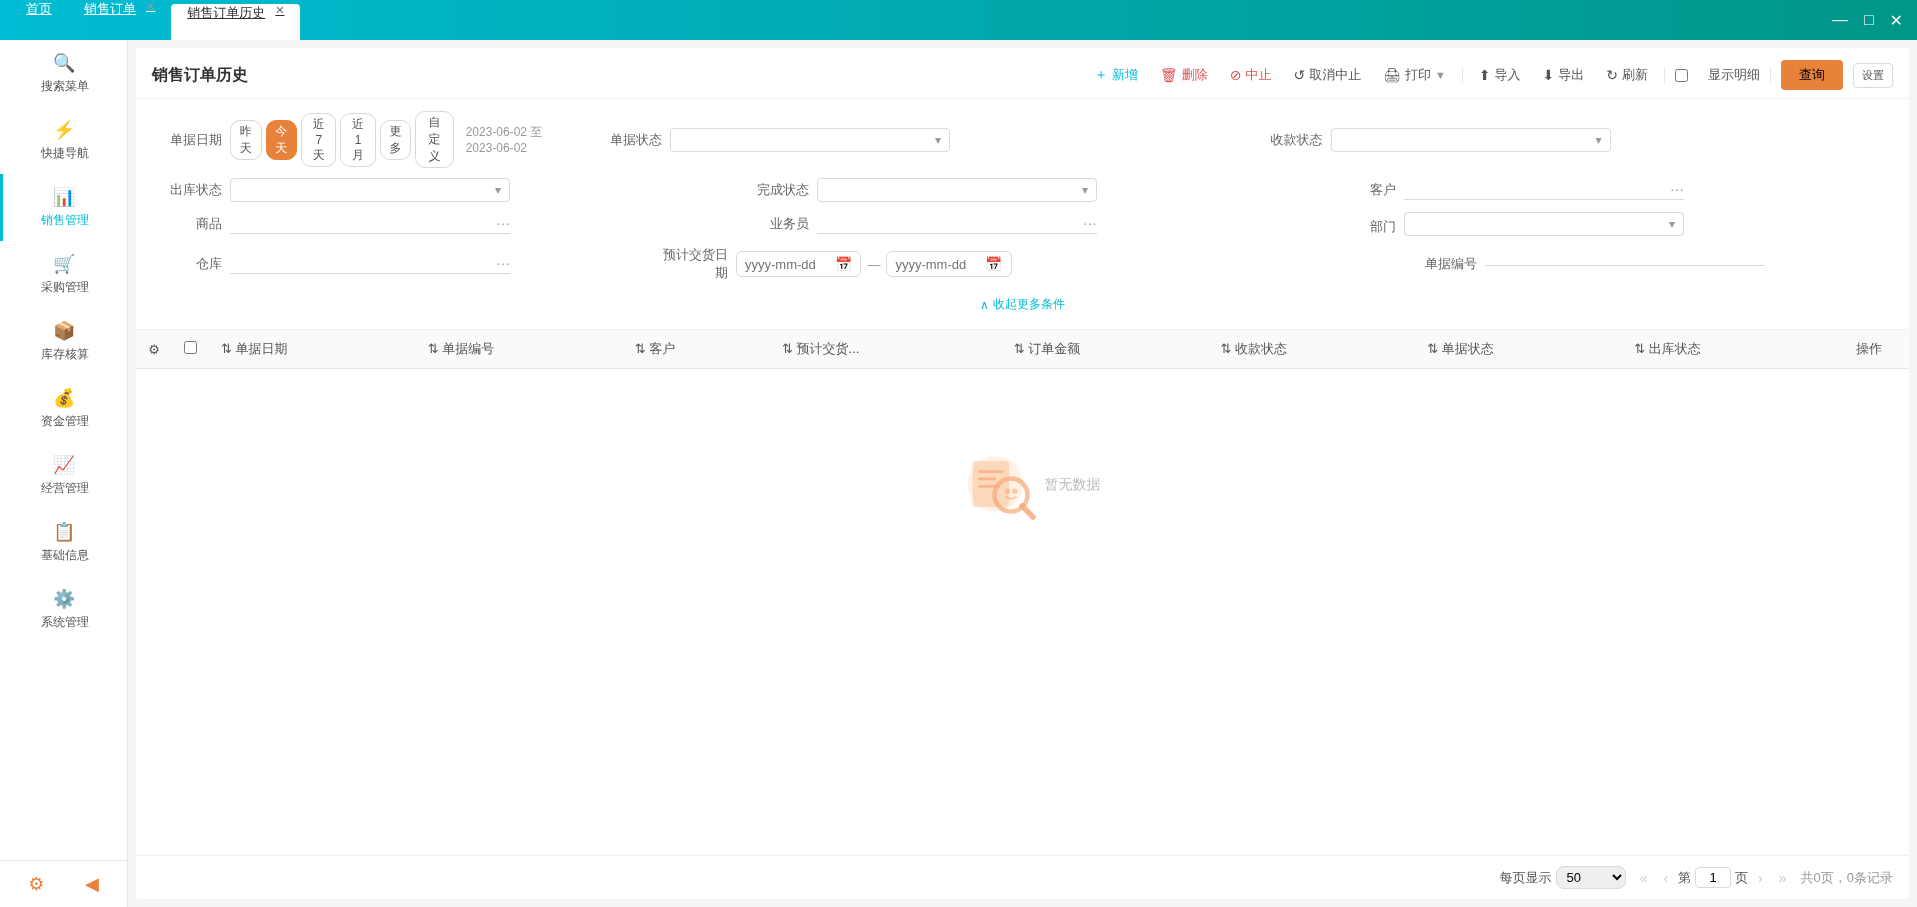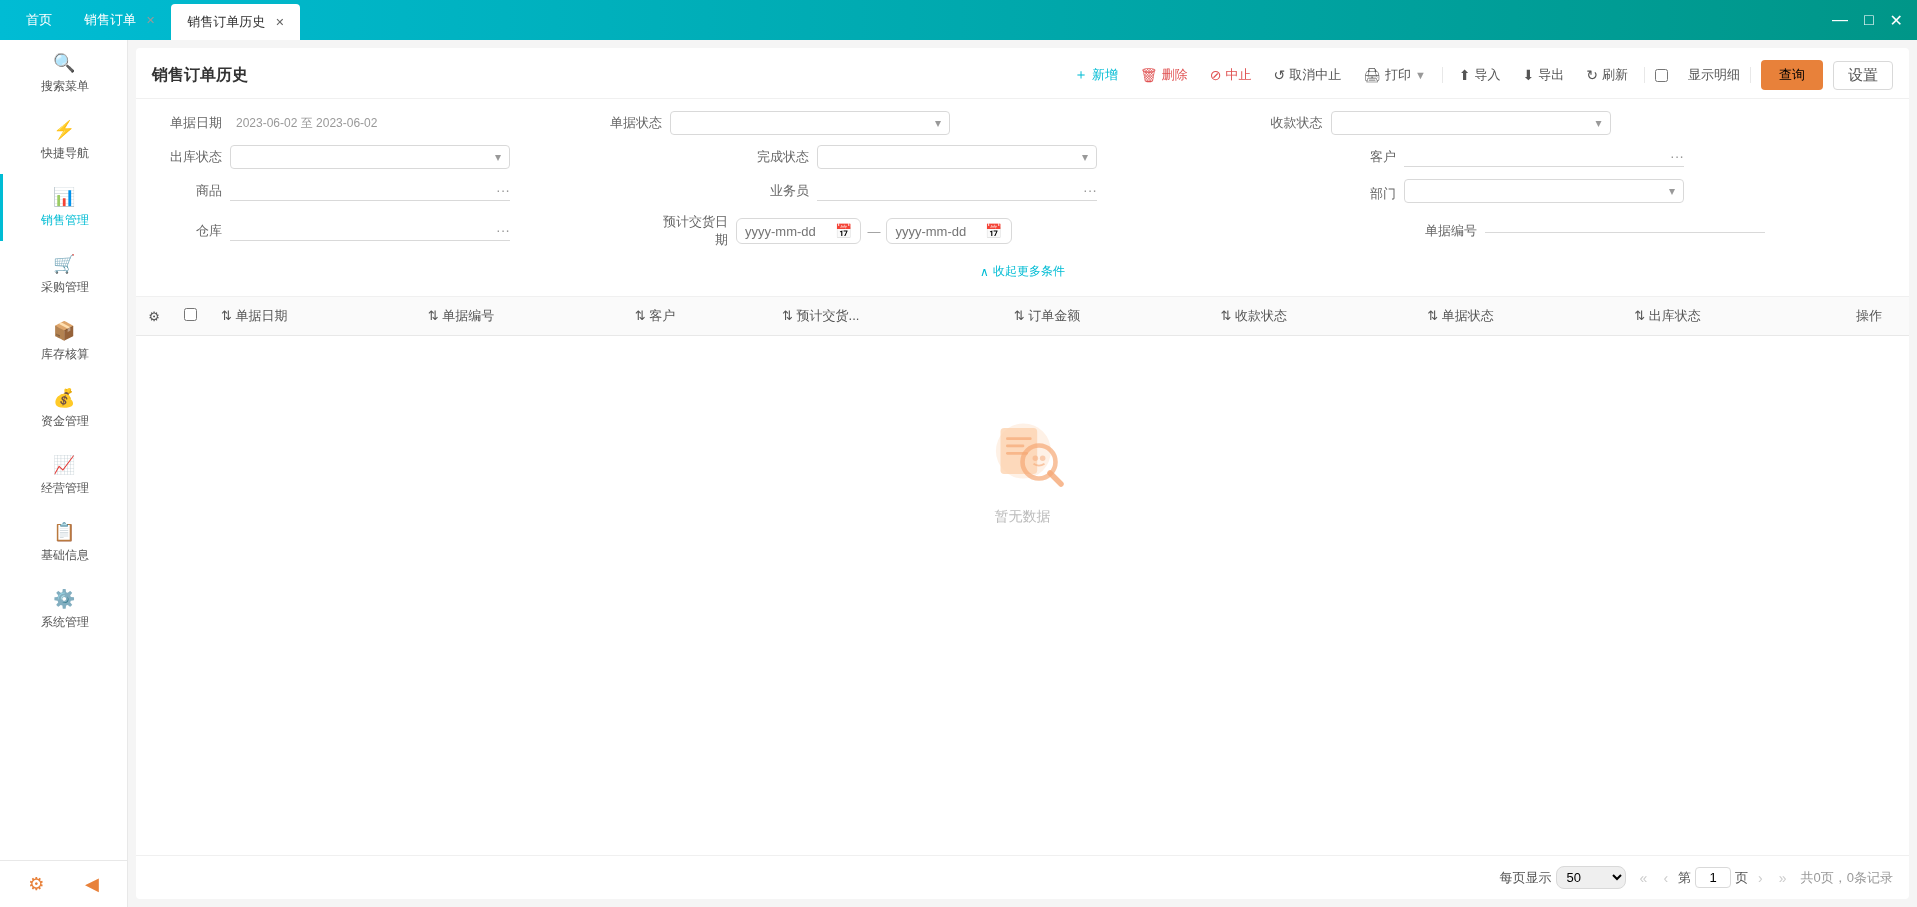--- a/index.html
+++ b/index.html
@@ -1,20 +1,20 @@
 <!DOCTYPE html>
 <html><head>
   <meta charset="utf-8">
   <style>
     * { margin: 0; padding: 0; box-sizing: border-box; }
     body { font-family: 'Microsoft YaHei', Arial, sans-serif; font-size: 13px; background: #f5f5f5; color: #333; display: flex; flex-direction: column; height: 907px; width: 1917px; overflow: hidden; }
 
     
     .top-bar { height: 40px; background: linear-gradient(90deg, #00bcd4, #009688); display: flex; align-items: center; padding: 0 10px; gap: 0; }
-    .top-tab { height: 40px; display: flex; align-items: center; padding: 0 16px; color: #fff; font-size: 13px; cursor: pointer; gap: 6px; }
+    .top-tab { height: 40px; display: flex; align-items: flex-start; padding: 0 16px; color: #fff; font-size: 13px; cursor: pointer; gap: 6px; text-decoration: underline; }
     .top-tab.active { background: #fff; color: #333; border-radius: 4px 4px 0 0; margin-top: 4px; height: 36px; }
     .top-tab .close-icon { font-size: 11px; color: #999; margin-left: 4px; }
     .top-tab.active .close-icon { color: #666; }
     .top-bar-right { margin-left: auto; display: flex; align-items: center; gap: 8px; }
     .top-bar-right .icon-btn { color: #fff; font-size: 16px; cursor: pointer; padding: 4px; }
 
     
     .main-layout { display: flex; flex: 1; overflow: hidden; }
 
     
@@ -32,21 +32,21 @@
     
     .page-header { display: flex; align-items: center; justify-content: space-between; padding: 12px 16px 8px 16px; border-bottom: 1px solid #f0f0f0; }
     .page-title { font-size: 16px; font-weight: bold; color: #333; }
     .toolbar { display: flex; align-items: center; gap: 10px; }
     .toolbar-btn { display: flex; align-items: center; gap: 4px; font-size: 13px; color: #555; cursor: pointer; padding: 4px 6px; border-radius: 3px; }
     .toolbar-btn .btn-icon { font-size: 14px; }
     .toolbar-btn.red { color: #e05252; }
     .toolbar-divider { width: 1px; height: 16px; background: #e8e8e8; }
     .checkbox-label { display: flex; align-items: center; gap: 20px; font-size: 13px; color: #555; cursor: pointer; }
     .query-btn { background: #e8813a; color: #000000; border: none; padding: 6px 18px; border-radius: 4px; cursor: pointer; font-size: 13px; }
-    .set-btn { background: #fff; color: #555; border: 1px solid #d9d9d9; padding: 4px 14px; border-radius: 4px; cursor: pointer; font-size: 15px; }
+    .set-btn { background: #fff; color: #555; border: 1px solid #d9d9d9; padding: 4px 8px; border-radius: 4px; cursor: pointer; font-size: 11px; }
 
     
     .filter-area { padding: 12px 16px; border-bottom: 1px solid #f0f0f0; }
     .filter-row { display: flex; align-items: center; margin-bottom: 10px; gap: 0; }
     .filter-label { width: 80px; text-align: right; color: #666; font-size: 13px; margin-right: 8px; flex-shrink: 0; }
     .filter-value { flex: 1; display: flex; align-items: center; gap: 6px; max-width: 360px; }
     .date-quick-btns { display: flex; align-items: center; gap: 4px; }
     .date-btn { padding: 2px 8px; border-radius: 10px; font-size: 12px; cursor: pointer; border: 1px solid #d9d9d9; color: #555; background: #fff; }
     .date-btn.active { background: #e8813a; color: #fff; border-color: #e8813a; }
     .date-range { font-size: 12px; color: #999; margin-left: 6px; }
@@ -65,21 +65,21 @@
     
     .table-area { flex: 1; overflow: auto; }
     .data-table { width: 100%; border-collapse: collapse; font-size: 13px; }
     .data-table thead tr { background: #fafafa; border-bottom: 1px solid #e8e8e8; }
     .data-table thead th { padding: 10px 12px; text-align: left; color: #555; font-weight: normal; border-bottom: 1px solid #e8e8e8; white-space: nowrap; }
     .settings-col { width: 36px; text-align: center !important; }
     .check-col { width: 36px; text-align: center !important; }
     .action-col { width: 80px; text-align: center !important; }
 
     
-    .empty-state { display: flex; flex-direction: column; align-items: center; justify-content: center; flex: 1; padding: 60px 0; }
+    .empty-state { display: flex; flex-direction: row; align-items: center; justify-content: center; flex: 1; padding: 60px 0; }
     .empty-illustration { width: 100px; height: 100px; position: relative; margin-bottom: 12px; }
     .empty-text { color: #bbb; font-size: 14px; }
 
     
     .table-footer { display: flex; align-items: center; justify-content: flex-end; padding: 10px 16px; border-top: 1px solid #f0f0f0; gap: 8px; font-size: 13px; color: #555; }
     .page-size-select { display: flex; align-items: center; gap: 4px; }
     .page-size-select select { border: 1px solid #d9d9d9; border-radius: 8px; padding: 2px 20px 2px 6px; font-size: 13px; cursor: pointer; }
     .pagination { display: flex; align-items: center; gap: 4px; }
     .page-btn { border: none; background: none; cursor: pointer; color: #555; font-size: 14px; padding: 2px 6px; border-radius: 3px; }
     .page-btn.disabled { color: #ccc; cursor: default; }
@@ -206,20 +206,28 @@
           <button class="set-btn">设置</button>
         </div>
       </div>
 
       <div class="filter-area">
 
         <div class="filter-row">
           <div class="filter-row-item" style="flex:none; width:420px;">
             <span class="filter-label">单据日期</span>
             <div class="filter-value">
+              <div class="date-quick-btns">
+                <button class="date-btn">昨天</button>
+                <button class="date-btn active">今天</button>
+                <button class="date-btn">近7天</button>
+                <button class="date-btn">近1月</button>
+                <button class="date-btn">更多</button>
+                <button class="date-btn">自定义</button>
+              </div>
               <span class="date-range">2023-06-02 至 2023-06-02</span>
             </div>
           </div>
           <div class="filter-row-item" style="flex:1; padding-left:20px;">
             <span class="filter-label">单据状态</span>
             <div class="filter-select" style="flex:1; max-width:280px;">
               <span class="select-text"></span>
               <span class="arrow">▾</span>
             </div>
           </div>

